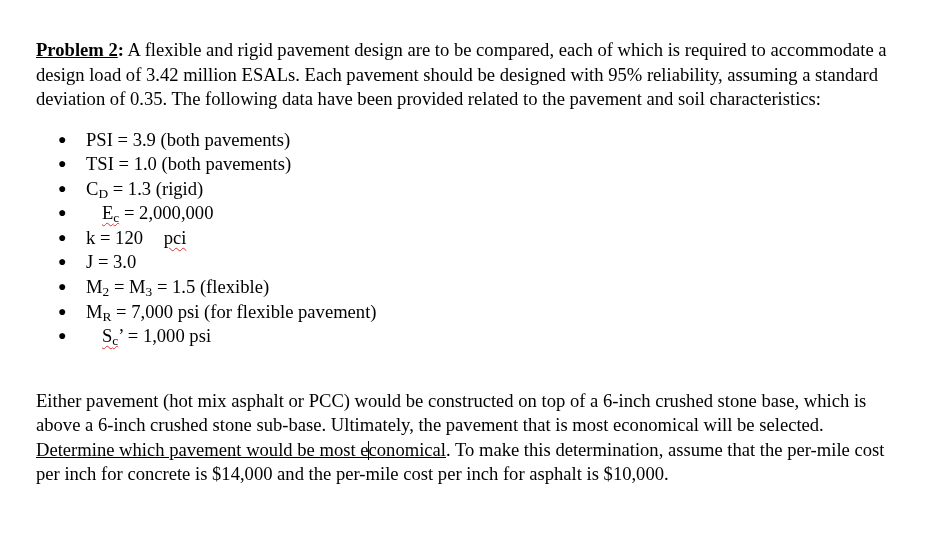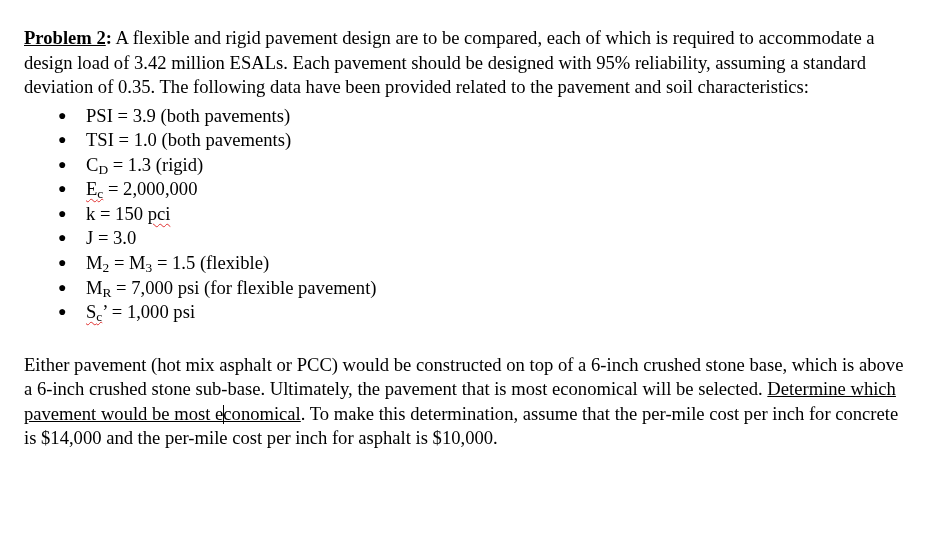--- a/index.html
+++ b/index.html
@@ -16,21 +16,21 @@
       font-size: 18.6px;
       color: #000000;
     }
     .doc {
       position: absolute;
       left: 20px;
       top: 22px;
       width: 890px;
     }
     .para {
-      margin: 4px;
+      margin: 16px;
       line-height: 24.5px;
     }
     .problem-label {
       font-weight: bold;
       text-decoration: underline;
     }
     .colon {
       font-weight: bold;
     }
     ul.params {
@@ -52,20 +52,21 @@
     }
     sub {
       font-size: 0.72em;
       vertical-align: -0.2em;
       line-height: 0;
     }
     .spell {
       text-decoration: underline wavy #e03030;
       text-decoration-thickness: 1px;
       text-underline-offset: 3px;
+      margin-left: 16px;
     }
     .gap {
       height: 24px;
     }
     .underline {
       text-decoration: underline;
     }
     .caret {
       display: inline-block;
       width: 1px;
@@ -96,21 +97,21 @@
     <li>
       <span class="bullet">●</span>
       <span>C</span><sub>D</sub><span> = 1.3 (rigid)</span>
     </li>
     <li>
       <span class="bullet">●</span>
       <span class="spell"><span>E</span><sub>c</sub></span><span> = 2,000,000</span>
     </li>
     <li>
       <span class="bullet">●</span>
-      <span>k = 150 </span><span class="spell">pci</span>
+      <span>k = 120 </span><span class="spell">pci</span>
     </li>
     <li>
       <span class="bullet">●</span>
       <span>J</span><span> = 3.0</span>
     </li>
     <li>
       <span class="bullet">●</span>
       <span>M</span><sub>2</sub><span> = M</span><sub>3</sub><span> = 1.5 (flexible)</span>
     </li>
     <li>

